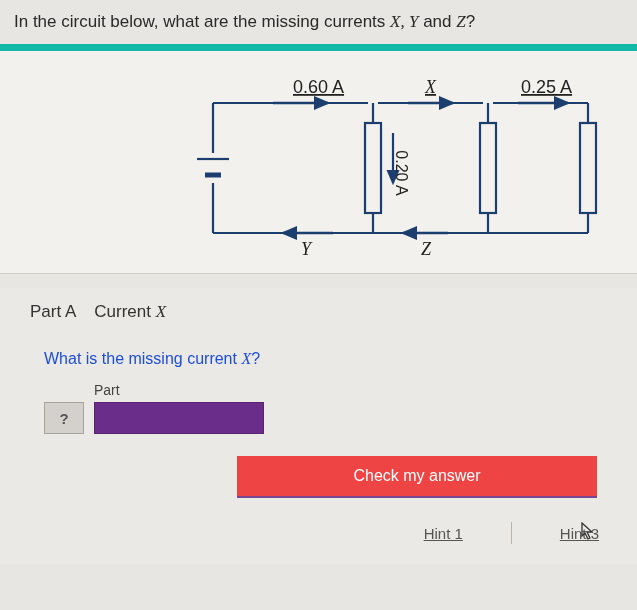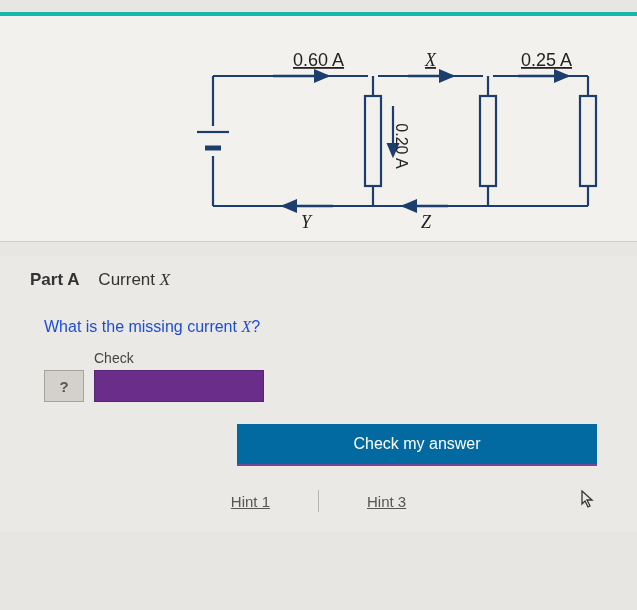--- a/index.html
+++ b/index.html
@@ -15,35 +15,35 @@
     padding: 12px 14px 0 14px;
   }
   .question-text {
     font-size: 17px;
     color: #2a2a2a;
     margin-bottom: 12px;
   }
   .italic { font-style: italic; font-family: 'Times New Roman', serif; }
   .circuit-panel {
     background: #f3f1ed;
-    border-top: 4px solid #14b8a6;
+    border-top: 7px solid #14b8a6;
     border-bottom: 1px solid #d0cec9;
     margin: 0 -14px;
-    padding: 20px 14px 18px 14px;
+    padding: 12px 14px 18px 14px;
     height: 230px;
     position: relative;
   }
   .circuit-svg { display:block; margin-left:auto; margin-right:10px; }
   .part-panel {
     background: #ebe9e5;
     margin: 14px -14px 0 -14px;
     padding: 14px 30px 20px 30px;
   }
   .part-header { font-size: 17px; color: #333; margin-bottom: 28px; }
-  .part-header .bold { font-weight: bold; }
+  .part-header .bold { font-weight: normal; }
   .sub-question {
     font-size: 16px; color: #1d4ed8;
     margin-bottom: 14px; margin-left: 14px;
   }
   .input-row {
     display: flex; align-items: flex-end; gap: 10px;
     margin-left: 14px;
   }
   .value-col { flex: 1; }
   .label { font-size: 14px; color: #444; margin-bottom: 4px; display:block; }
@@ -62,48 +62,51 @@
   }
   .units-col { width: 170px; }
   .units-box {
     height: 32px; background: #6a2d8a;
     border: 1px solid #5a2475;
   }
   .check-btn {
     display: block;
     margin: 22px 10px 0 auto;
     width: 360px; height: 40px;
-    background: #0369a1;
+    background: #ef4444;
     color: #fff; border: none;
     font-size: 16px; font-weight: 500;
     cursor: pointer;
     box-shadow: 0 2px 0 #7a4694;
   }
   .hints-row {
-    display: flex; justify-content: center; gap: 40px;
+    display: flex; justify-content: flex-end; gap: 40px;
     margin-top: 26px; align-items: center;
     position: relative;
   }
   .hint-link {
     color: #555; font-size: 15px;
     text-decoration: underline; cursor: pointer;
     padding: 0 8px;
   }
   .hint-sep {
     width: 1px; height: 22px; background: #b8b4ae;
   }
   .cursor-icon {
     position: absolute; right: 12px; top: 0;
     font-size: 16px; color: #333;
   }
 </style>
 </head>
 <body>
 
 <div class="page">
+  <p class="question-text">
+    <span>In the circuit below, what are the missing currents </span><span class="italic">X, Y</span><span> and </span><span class="italic">Z</span><span>?</span>
+  </p>
 
   <div class="circuit-panel">
     <svg class="circuit-svg" width="430" height="200">
       <defs>
         <marker id="arr" markerWidth="8" markerHeight="8" refX="6" refY="3" orient="auto">
           <path d="M0,0 L7,3 L0,6 Z" fill="#1c3e6e"></path>
         </marker>
       </defs>
 
       <g stroke="#1c3e6e" stroke-width="2.2" fill="none">
@@ -163,21 +166,21 @@
       <span>Current </span><span class="italic">X</span>
     </div>
 
     <p class="sub-question">
       <span>What is the missing current </span><span class="italic">X</span><span>?</span>
     </p>
 
     <div class="input-row">
       <button class="q-btn">?</button>
       <div class="units-col">
-        <span class="label">Check</span>
+        <span class="label">Part</span>
         <div class="units-box"></div>
       </div>
     </div>
 
     <button class="check-btn">Check my answer</button>
 
     <div class="hints-row">
       <a class="hint-link">Hint 1</a>
       <div class="hint-sep"></div>
       <a class="hint-link">Hint 3</a>

